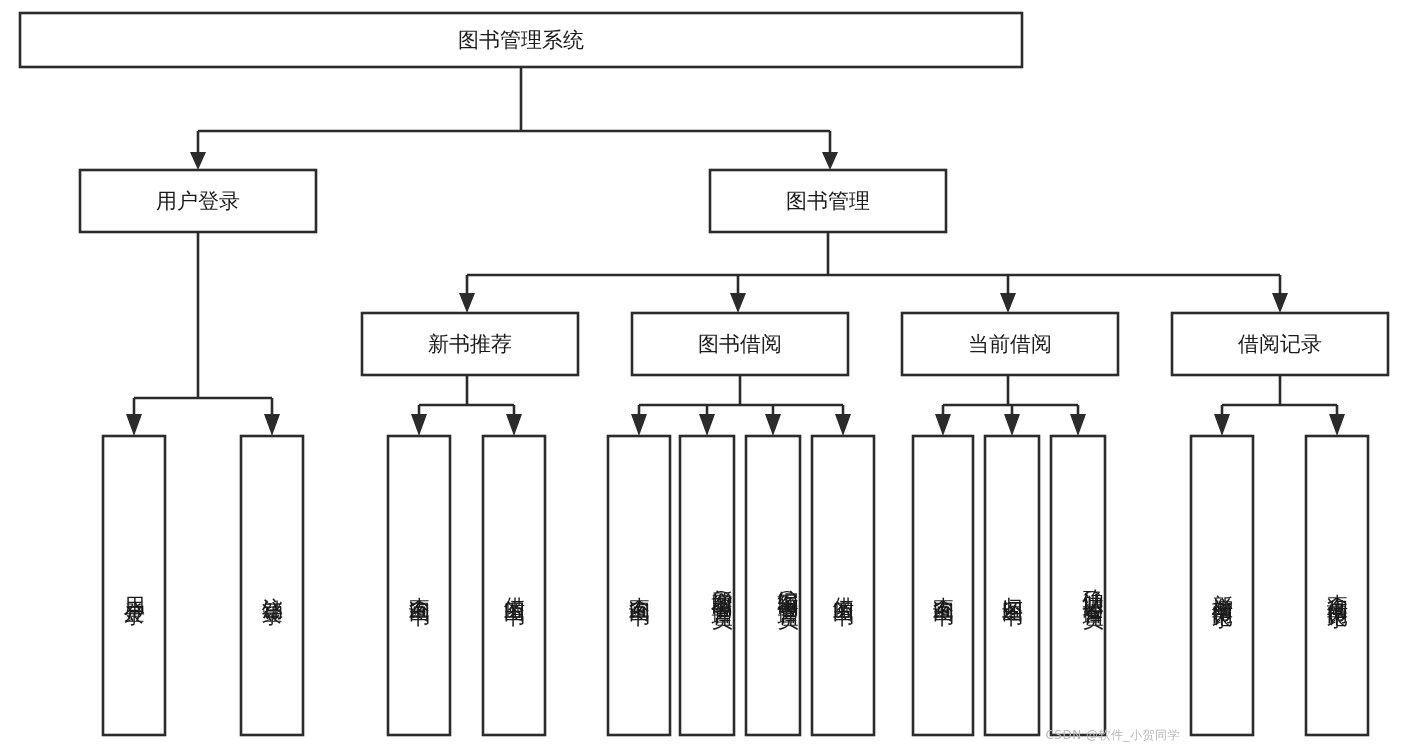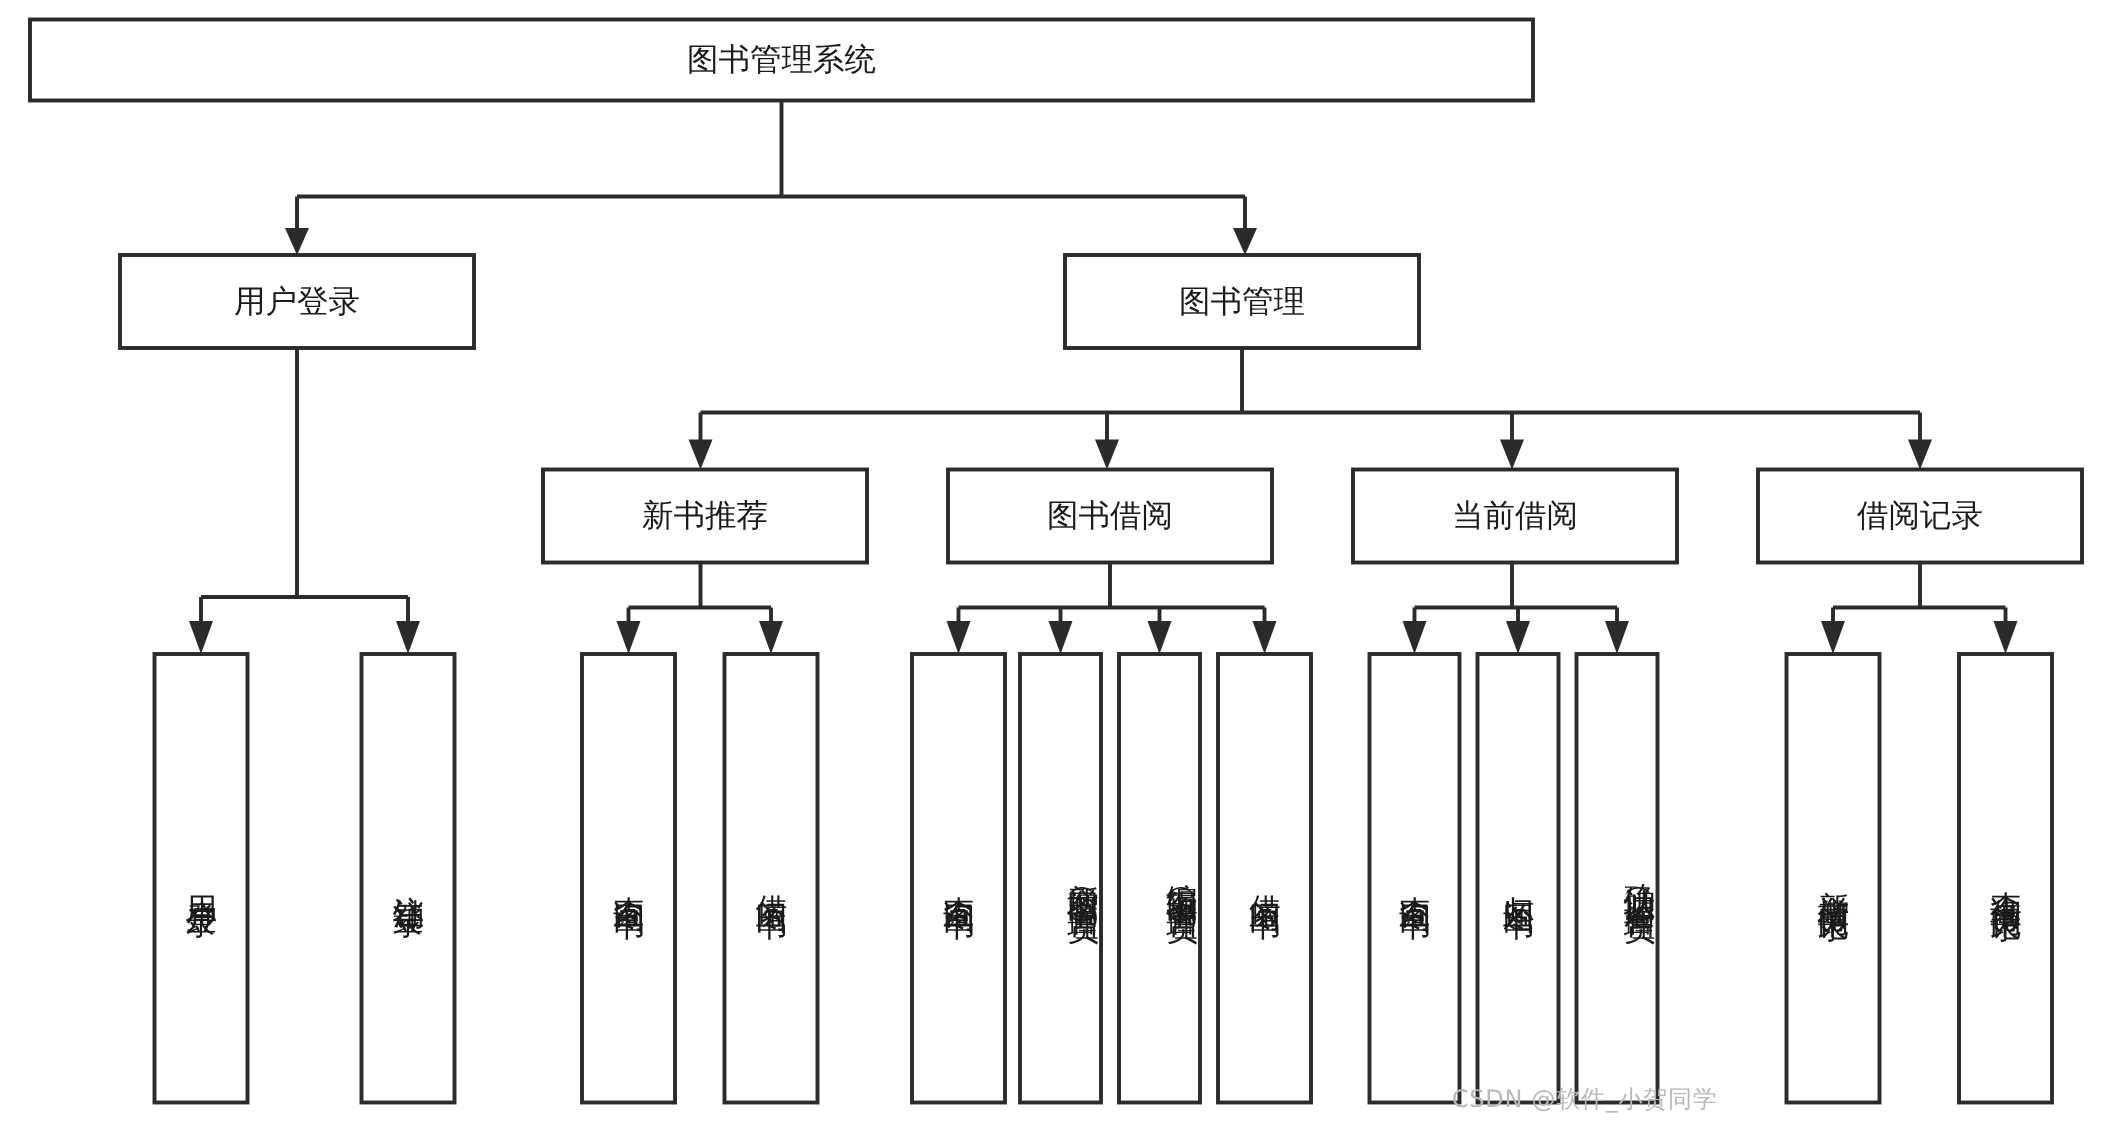--- a/index.html
+++ b/index.html
@@ -11,20 +11,21 @@
     width: 1405px;
     height: 747px;
     font-family: "DejaVu Sans", "Liberation Sans", sans-serif;
     overflow: hidden;
   }
   #diagram-root {
     position: relative;
     width: 1153px;
     height: 747px;
     background: #ffffff;
+    padding-left: 35px;
   }
   svg#flow {
     position: absolute;
     left: 0;
     top: 0;
     width: 1405px;
     height: 747px;
   }
   .node-box {
     fill: #ffffff;
@@ -61,21 +62,21 @@
     letter-spacing: 3px;
     color: #1a1a1a;
     white-space: nowrap;
     pointer-events: none;
   }
   .watermark {
     position: absolute;
     right: 8px;
     bottom: 3px;
     font-family: "DejaVu Sans", "Liberation Sans", sans-serif;
-    font-size: 16px;
+    font-size: 12px;
     color: #b8b8b8;
     letter-spacing: 0.5px;
     white-space: nowrap;
   }
 </style>
 </head>
 <body>
 
 <div id="diagram-root">
 

